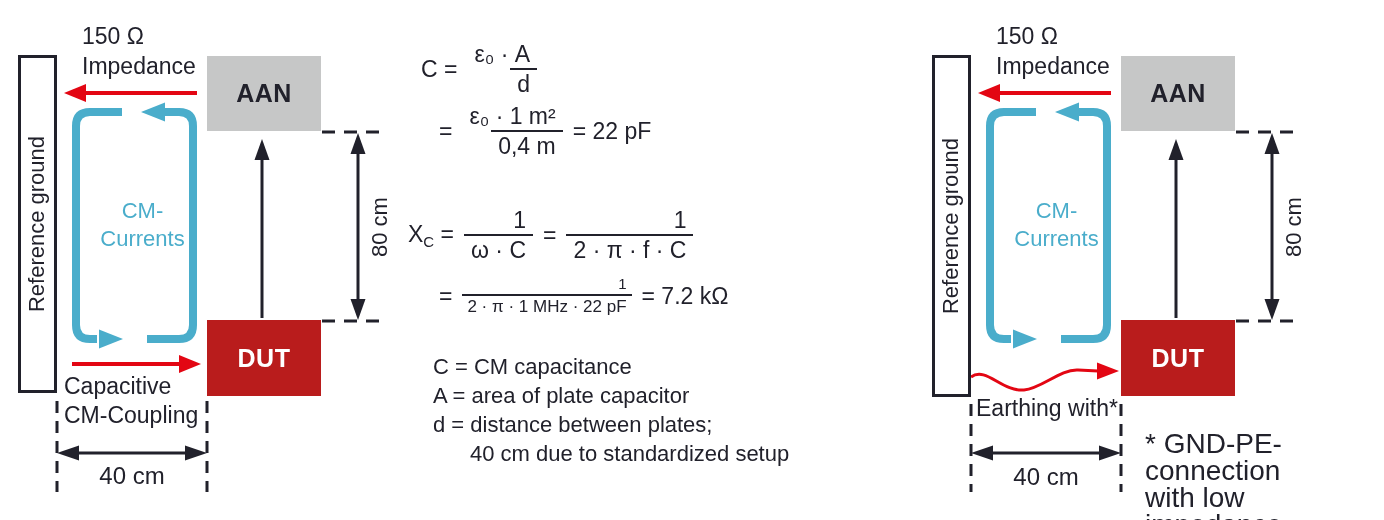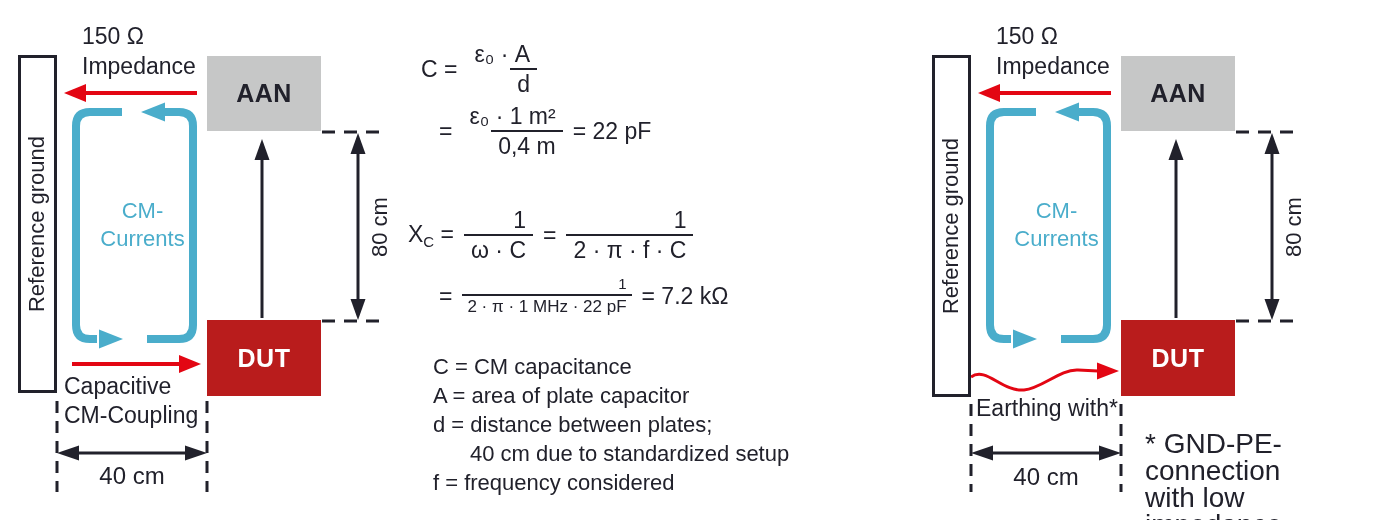--- a/index.html
+++ b/index.html
@@ -156,21 +156,20 @@
       <span class="den">2 · π · 1 MHz · 22 pF</span>
     </span>
     <span>= 7.2 kΩ</span>
   </div>
 
   <div class="legend" style="left:421px;top:352px;">
     <div>C = CM capacitance</div>
     <div>A = area of plate capacitor</div>
     <div>d = distance between plates;</div>
     <div class="indent">40 cm due to standardized setup</div>
-    <div>f = frequency considered</div>
   </div>
 </div>
 
 <div class="diagram" style="left:914px;">
   <svg class="dsvg" width="470" height="520" viewBox="0 0 470 520">
     <g>
       <line x1="197" y1="93" x2="84" y2="93" stroke="#e30613" stroke-width="4"></line>
       <polygon points="64,93 86,84 86,102" fill="#e30613"></polygon>
     </g>
     <g>

